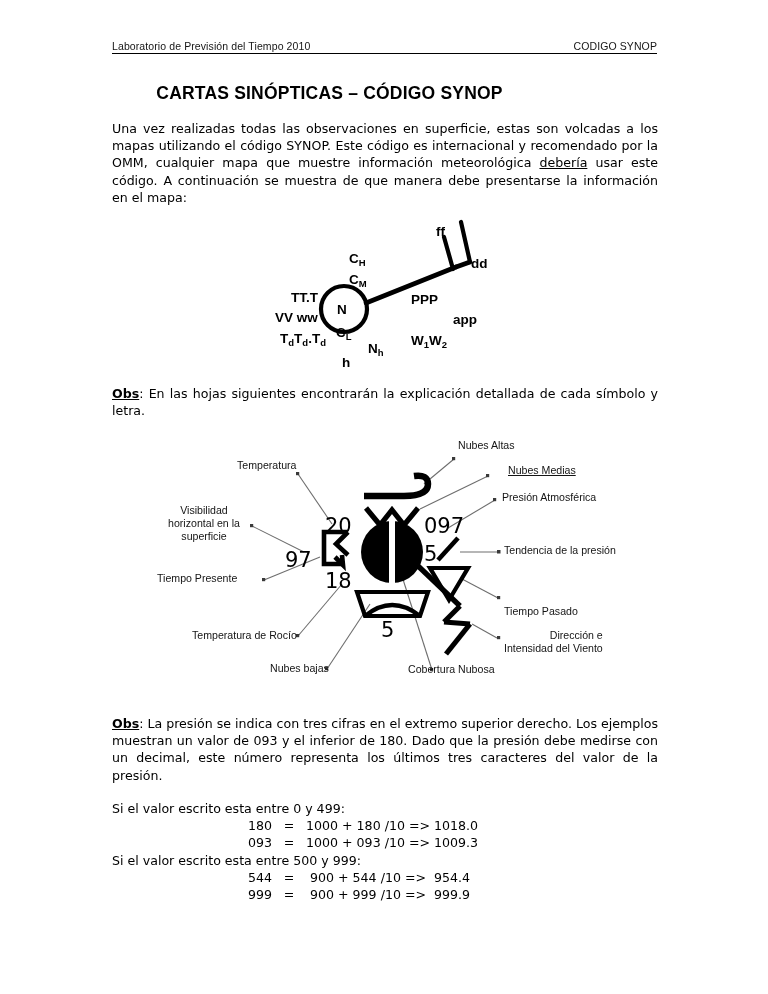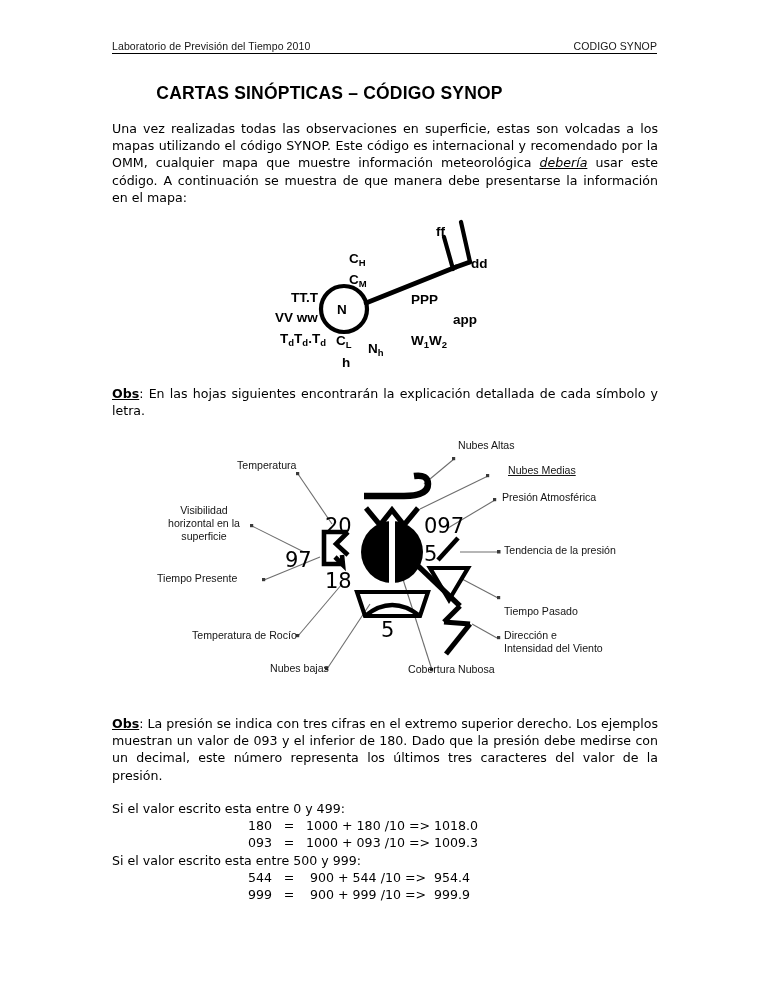--- a/index.html
+++ b/index.html
@@ -58,21 +58,21 @@
   .para {
     position: absolute;
     left: 112px;
     width: 546px;
     font-family: "DejaVu Sans", sans-serif;
     font-size: 12.6px;
     line-height: 17.2px;
     text-align: justify;
   }
   .bold-u { font-weight: bold; text-decoration: underline; }
-  .ital-u { font-style: italic; text-decoration: underline; margin-top: 41px; }
+  .ital-u { text-decoration: underline; margin-top: 41px; }
 
   #para-intro { top: 120px; }
   #para-obs1  { top: 385px; }
   #para-obs2  { top: 715px; }
 
   
   .calc-block {
     position: absolute;
     left: 112px;
     top: 800px;
@@ -123,20 +123,21 @@
     height: 282px;
   }
   .fig2 svg { display: block; }
   .fig2 .ann {
     position: absolute;
     font-family: "Liberation Sans", sans-serif;
     font-size: 10.6px;
     line-height: 13px;
     color: #141414;
     white-space: nowrap;
+    text-align: right;
   }
   .fig2 .ann.center { text-align: center; }
   .fig2 .num {
     position: absolute;
     font-family: "DejaVu Sans", sans-serif;
     font-size: 21px;
     line-height: 1;
     color: #000;
   }
 </style>
@@ -175,21 +176,21 @@
     <div class="lbl" style="left:91px; top:40px;"><span>C</span><sub>H</sub></div>
 
     <div class="lbl" style="left:91px; top:61px;"><span>C</span><sub>M</sub></div>
 
     <div class="lbl" style="left:33px; top:79px;">TT.T</div>
 
     <div class="lbl" style="left:17px; top:99px;">VV ww</div>
 
     <div class="lbl" style="left:22px; top:120px;"><span>T</span><sub>d</sub><span>T</span><sub>d</sub>.<span>T</span><sub>d</sub></div>
 
-    <div class="lbl" style="left:78px; top:122px;"><span>C</span><sub>L</sub></div>
+    <div class="lbl" style="left:78px; top:114px;"><span>C</span><sub>L</sub></div>
 
     <div class="lbl" style="left:110px; top:130px;text-align:center;"><span>N</span><sub>h</sub></div>
 
     <div class="lbl" style="left:84px; top:144px;">h</div>
 
     <div class="lbl" style="left:153px; top:81px;">PPP</div>
 
     <div class="lbl" style="left:153px; top:101px;margin-left:42px;">app</div>
 
     <div class="lbl" style="left:153px; top:122px;"><span>W</span><sub>1</sub><span>W</span><sub>2</sub></div>

